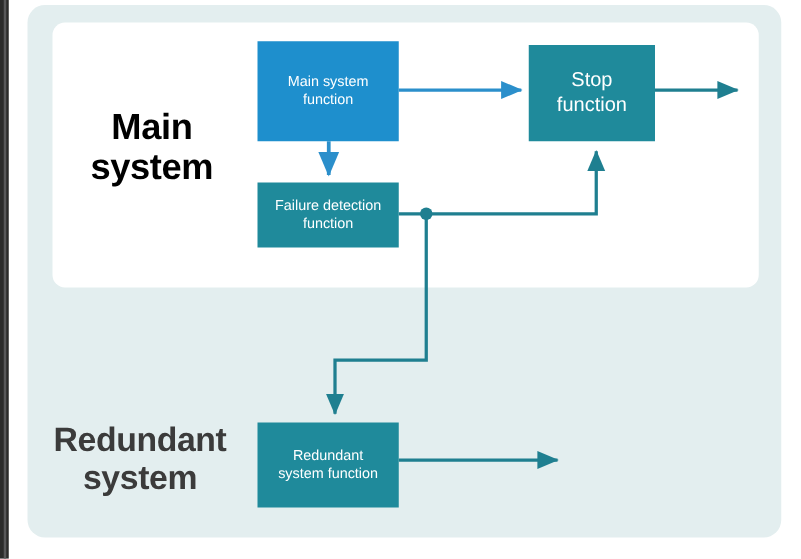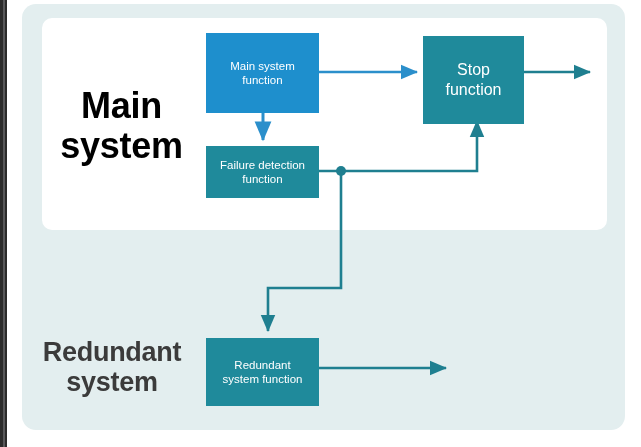--- a/index.html
+++ b/index.html
@@ -56,21 +56,21 @@
     position: absolute;
     font-weight: bold;
     line-height: 1.12;
     text-align: center;
     white-space: pre-line;
   }
   #main-system-label {
     left: 44px;
     top: 86px;
     width: 155px;
-    font-size: 36px;
+    font-size: 29px;
     color: #000000;
     letter-spacing: -0.3px;
   }
   #redundant-system-label {
     left: 22px;
     top: 337px;
     width: 180px;
     font-size: 27px;
     color: #3b3b3b;
     letter-spacing: -0.3px;
@@ -97,21 +97,21 @@
     width: 113px; height: 80px;
     font-size: 11.5px;
   }
   #node-failure-detection {
     left: 206px; top: 146px;
     width: 113px; height: 52px;
     font-size: 11.5px;
   }
   #node-stop-function {
     left: 423px; top: 36px;
-    width: 101px; height: 88px;
+    width: 101px; height: 77px;
     font-size: 16px;
   }
   #node-redundant-system-function {
     left: 206px; top: 338px;
     width: 113px; height: 68px;
     font-size: 11.5px;
   }
 
   
   .connectors {

